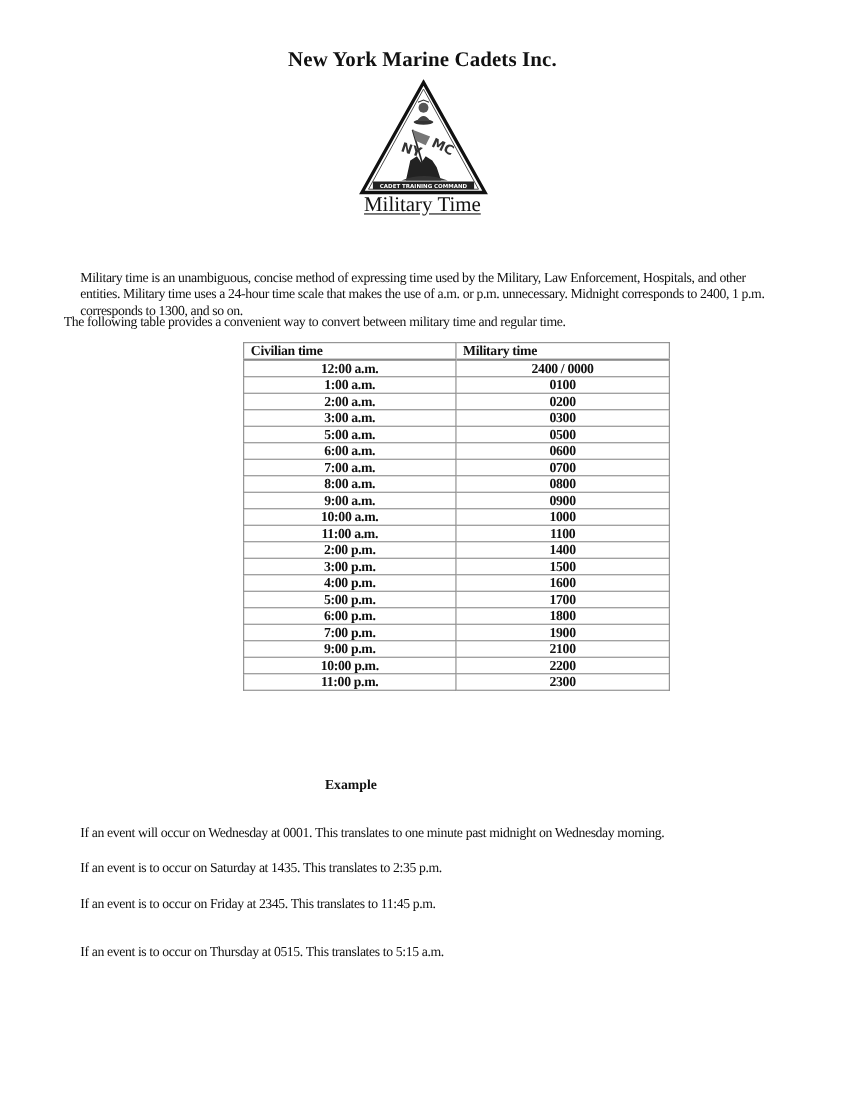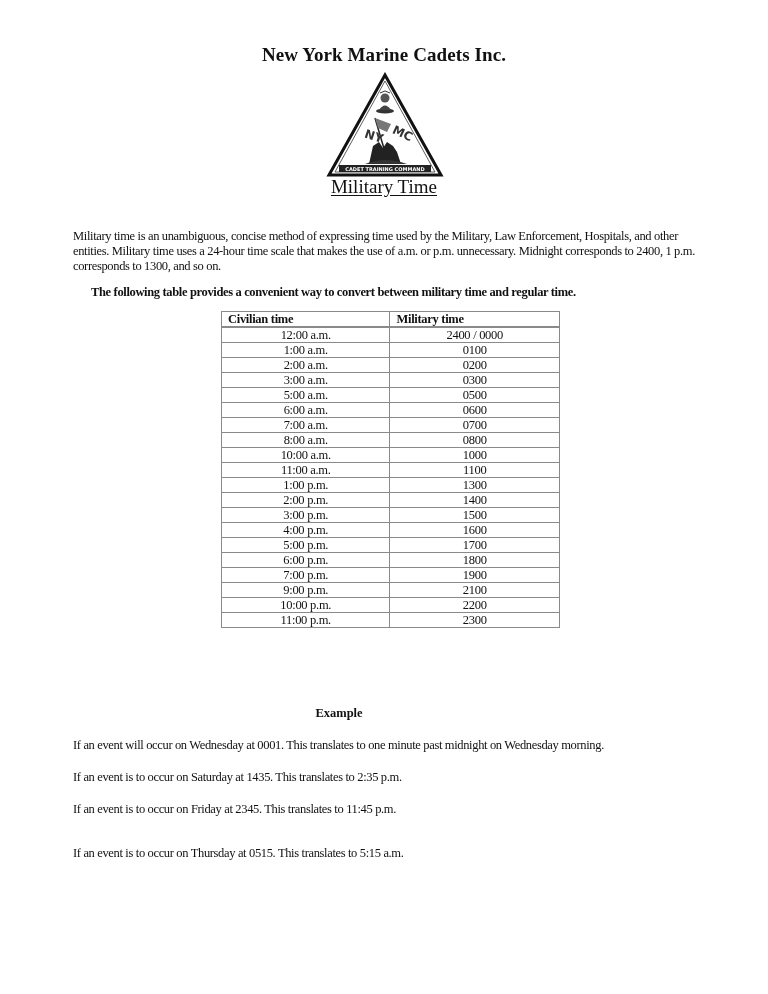--- a/index.html
+++ b/index.html
@@ -13,48 +13,49 @@
     }
     .logo {
       position: absolute; left: 325px; top: 72px; width: 120px; height: 106px;
     }
     .doc-title {
       position: absolute; top: 176px; left: 0; width: 768px; text-align: center;
       font-size: 19px;
     }
     .doc-title span { text-decoration: underline; text-underline-offset: 2px; }
     .intro {
-      position: absolute; top: 229px; left: 73px; width: 630px;
+      position: absolute; top: 245px; left: 73px; width: 630px;
       font-size: 12.5px; line-height: 15px; letter-spacing: -0.35px;
     }
     .intro2 {
-      position: absolute; top: 285px; left: 91px; width: 630px;
-      font-size: 12.5px; line-height: 15px; letter-spacing: -0.35px; font-weight: bold;
+      position: absolute; top: 285px; left: 58px; width: 630px;
+      font-size: 12.5px; line-height: 15px; letter-spacing: -0.35px;
     }
     table.conv {
-      position: absolute; top: 311px; left: 221px; width: 339px;
+      position: absolute; top: 311px; left: 221px; width: 388px;
       border-collapse: collapse; font-size: 12.5px; letter-spacing: -0.3px;
     }
     table.conv th, table.conv td {
       border: 1px solid #8a8a8a; padding: 0; height: 14px; line-height: 13px;
     }
     table.conv th {
       text-align: left; font-weight: bold; padding-left: 6px; height: 14px;
       border-bottom: 2px solid #8a8a8a;
     }
-    table.conv td { text-align: center; }
+    table.conv td { text-align: center; font-weight: bold; }
     table.conv col.c1 { width: 163px; }
     table.conv col.c2 { width: 164px; }
     .example-heading {
       position: absolute; top: 706px; left: 0; width: 638px; text-align: center;
-      font-weight: bold; font-size: 12.5px; margin-left: 20px;
+      font-weight: bold; font-size: 12.5px;
     }
     .example {
       position: absolute; left: 73px; font-size: 12.5px; letter-spacing: -0.35px;
       white-space: nowrap;
+      margin-top: 12px;
     }
   </style>
 </head>
 <body>
 
 <div class="org-title">New York Marine Cadets Inc.</div>
 
 <div class="logo">
   <svg width="120" height="106" viewBox="0 0 120 106">
     <polygon points="60,3 4,103 116,103" fill="#fff" stroke="#111" stroke-width="3"></polygon>
@@ -125,30 +126,30 @@
       </tr>
       <tr>
         <td>7:00 a.m.</td>
         <td>0700</td>
       </tr>
       <tr>
         <td>8:00 a.m.</td>
         <td>0800</td>
       </tr>
       <tr>
+        <td>9:00 a.m.</td>
+        <td>0900</td>
+      </tr>
+      <tr>
         <td>10:00 a.m.</td>
         <td>1000</td>
       </tr>
       <tr>
         <td>11:00 a.m.</td>
         <td>1100</td>
-      </tr>
-      <tr>
-        <td>1:00 p.m.</td>
-        <td>1300</td>
       </tr>
       <tr>
         <td>2:00 p.m.</td>
         <td>1400</td>
       </tr>
       <tr>
         <td>3:00 p.m.</td>
         <td>1500</td>
       </tr>
       <tr>

